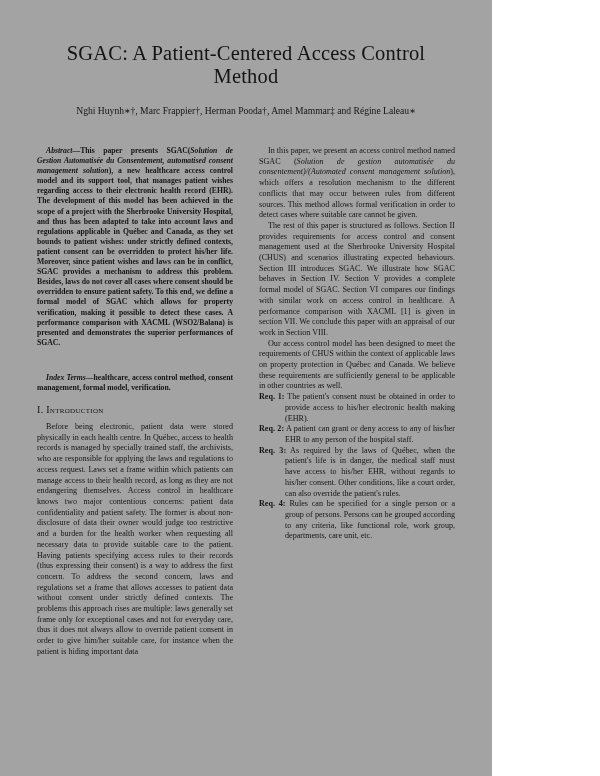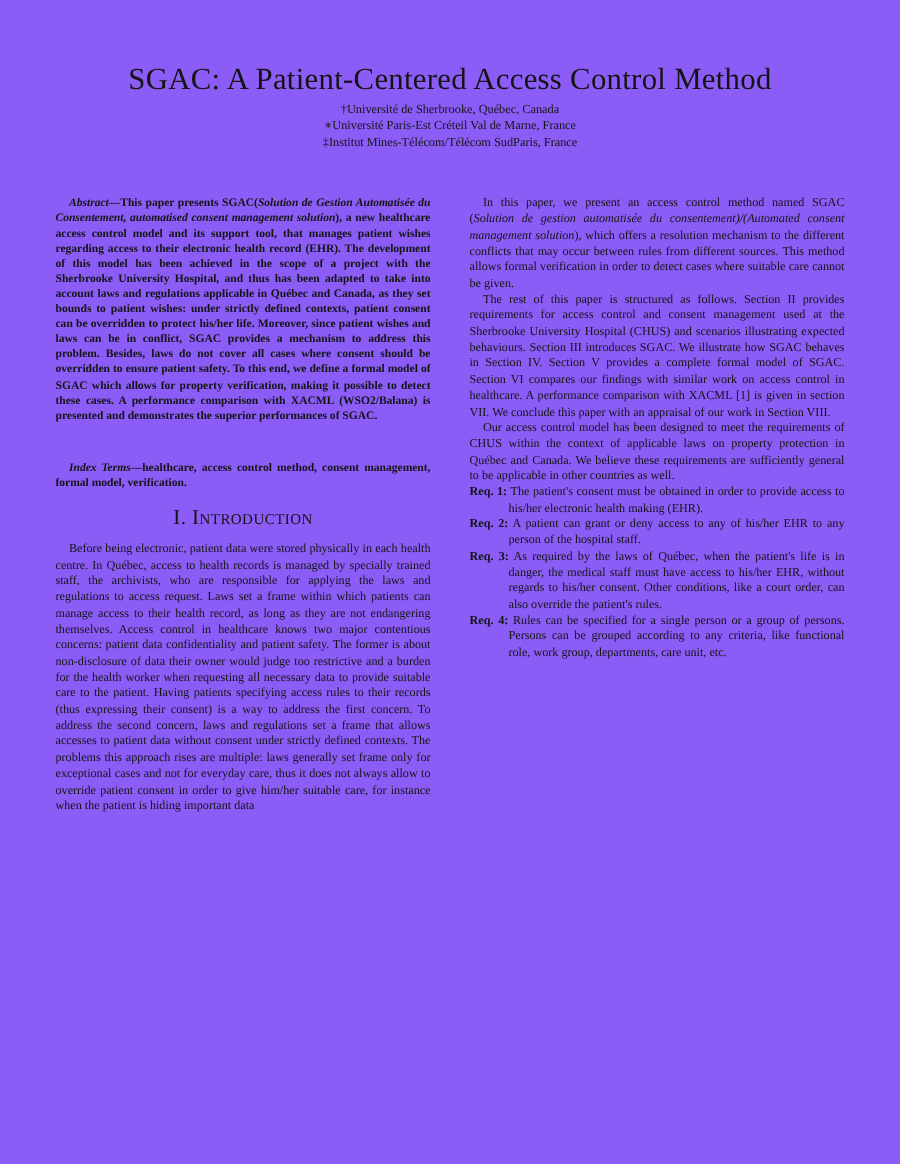--- a/index.html
+++ b/index.html
@@ -3,56 +3,52 @@
 <meta charset="utf-8">
 <style>
   * { margin:0; padding:0; box-sizing:border-box; }
   html, body { background:#ffffff; }
   body {
     width:600px; height:776px;
     font-family:"Liberation Serif","DejaVu Serif",serif;
     color:#141414;
     overflow:hidden;
   }
-  .page { width:600px; height:776px; padding:42px 37px 0 37px; overflow:hidden; background:#8b5cf6; }
+  .page { width:492px; height:776px; padding:42px 37px 0 37px; overflow:hidden; background:#a3a3a3; }
   .title { font-size:20.5px; font-weight:400; text-align:center; letter-spacing:.2px; }
   .authors { margin-top:17px; text-align:center; font-size:9.6px; }
   .affils { margin-top:3px; }
   .affil { text-align:center; font-size:8.2px; line-height:10.8px; }
   .columns { display:flex; gap:26px; margin-top:30px; }
   .col { flex:1; min-width:0; }
   .abstract, .index-terms {
     font-weight:700; font-size:7.7px; line-height:10.1px;
     text-align:justify; text-indent:9px;
   }
   .index-terms { margin-top:25px; }
   .abs-label, .terms-label { font-style:italic; }
   .it { font-style:italic; }
   .sec-heading {
-    font-weight:400; font-variant:small-caps; font-size:14px;
-    text-align:center; margin:11px 0 7px 0; letter-spacing:.3px;
+    font-weight:400; font-variant:small-caps; font-size:10px;
+    text-align:left; margin:11px 0 7px 0; letter-spacing:.3px;
   }
   .para { font-size:8.1px; line-height:10.7px; text-align:justify; text-indent:9px; }
   .para.noindent { text-indent:0; }
   .req { font-size:8.1px; line-height:10.7px; text-align:justify; padding-left:26px; text-indent:-26px; }
   .req-label { font-weight:700; }
 </style>
 </head>
 <body>
 
 <div class="page">
 
   <h1 class="title">SGAC: A Patient-Centered Access Control Method</h1>
 
+  <div class="authors">Nghi Huynh∗†, Marc Frappier†, Herman Pooda†, Amel Mammar‡ and Régine Laleau∗</div>
 
-  <div class="affils">
-    <div class="affil">†Université de Sherbrooke, Québec, Canada</div>
-    <div class="affil">∗Université Paris-Est Créteil Val de Marne, France</div>
-    <div class="affil">‡Institut Mines-Télécom/Télécom SudParis, France</div>
-  </div>
 
   <div class="columns">
 
     <div class="col">
 
       <p class="abstract"><span class="abs-label">Abstract—</span><span>This paper presents SGAC(</span><span class="it">Solution de Gestion Automatisée du Consentement, automatised consent management solution</span><span>), a new healthcare access control model and its support tool, that manages patient wishes regarding access to their electronic health record (EHR). The development of this model has been achieved in the scope of a project with the Sherbrooke University Hospital, and thus has been adapted to take into account laws and regulations applicable in Québec and Canada, as they set bounds to patient wishes: under strictly defined contexts, patient consent can be overridden to protect his/her life. Moreover, since patient wishes and laws can be in conflict, SGAC provides a mechanism to address this problem. Besides, laws do not cover all cases where consent should be overridden to ensure patient safety. To this end, we define a formal model of SGAC which allows for property verification, making it possible to detect these cases. A performance comparison with XACML (WSO2/Balana) is presented and demonstrates the superior performances of SGAC.</span></p>
 
       <p class="index-terms"><span class="terms-label">Index Terms—</span><span>healthcare, access control method, consent management, formal model, verification.</span></p>
 
       <h2 class="sec-heading">I. Introduction</h2>

